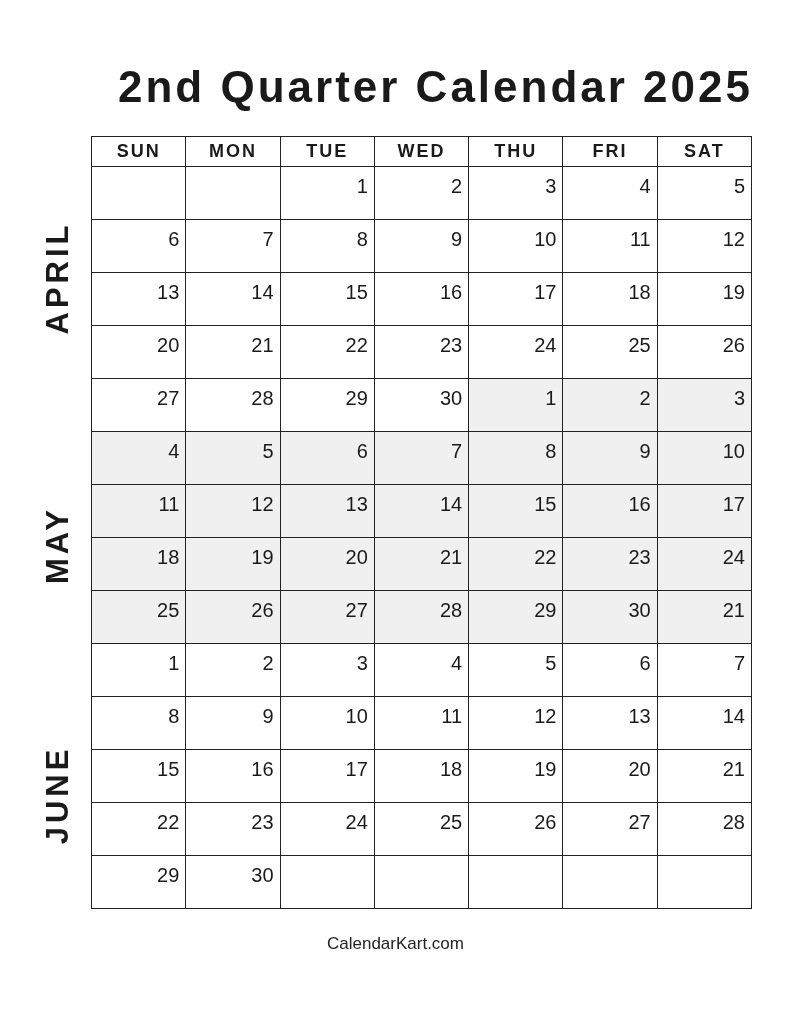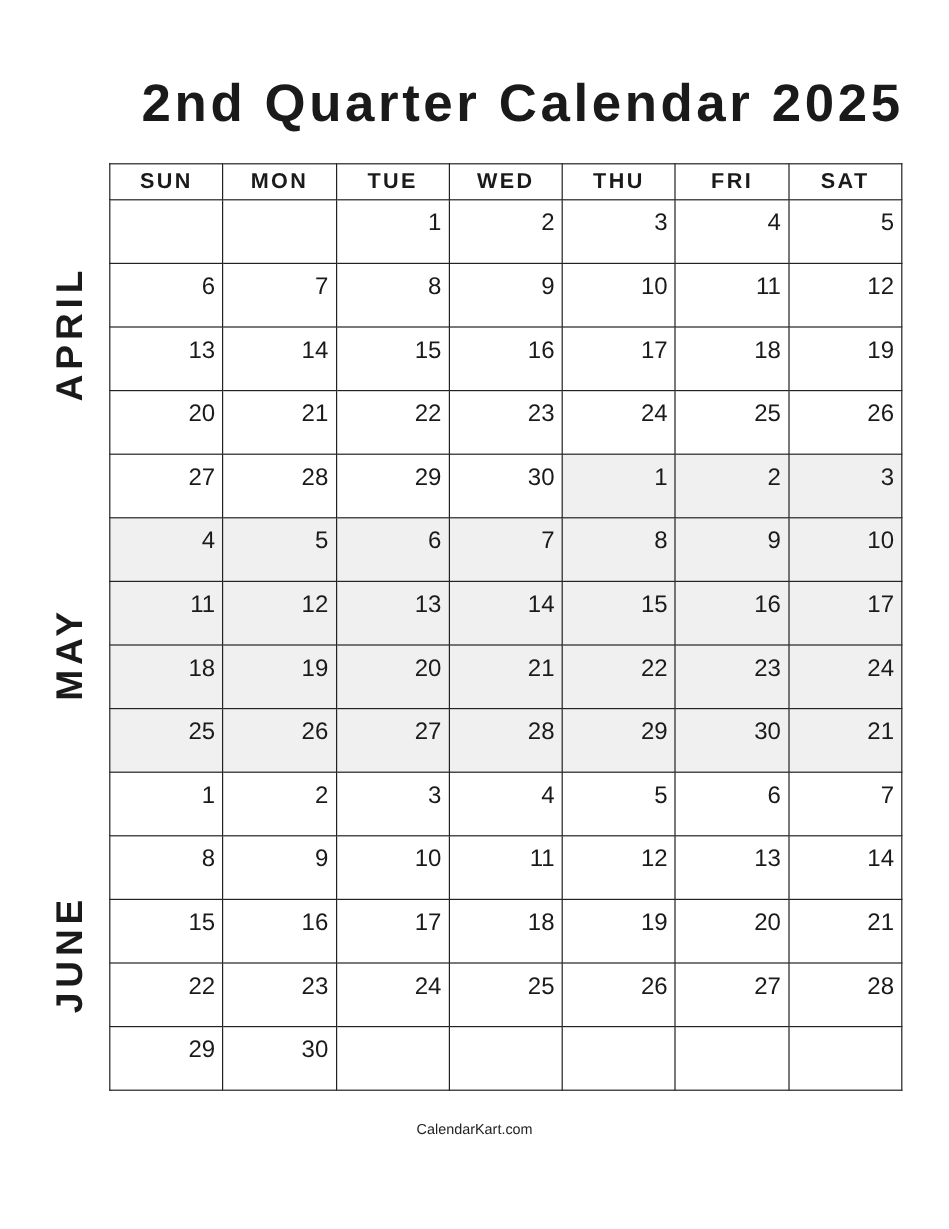--- a/index.html
+++ b/index.html
@@ -5,21 +5,21 @@
   html,body{margin:0;padding:0;background:#fff;}
   body{width:791px;height:1024px;position:relative;overflow:hidden;font-family:"Liberation Sans",sans-serif;color:#1a1a1a;}
   .title{position:absolute;left:0;right:0;top:62px;text-align:center;padding-left:80px;font-weight:bold;font-size:44px;letter-spacing:3px;color:#1a1a1a;}
   .grid{position:absolute;left:91px;top:136px;width:661px;border-collapse:collapse;table-layout:fixed;}
   .grid th,.grid td{border:1.5px solid #222;padding:0;}
   .grid th{height:29px;font-size:18px;font-weight:bold;letter-spacing:2px;text-align:center;}
   .grid td{height:52px;vertical-align:top;text-align:right;font-size:20px;}
   .grid td span{display:block;padding:8px 6px 0 0;}
   .grid td.shade{background:#f0f0f0;}
   .month{position:absolute;left:58px;transform:translate(-50%,-50%) rotate(-90deg);font-weight:bold;font-size:31px;letter-spacing:4px;white-space:nowrap;}
-  .footer{position:absolute;left:0;width:791px;top:934px;text-align:center;font-size:12px;color:#222;}
+  .footer{position:absolute;left:0;width:791px;top:934px;text-align:center;font-size:17px;color:#222;}
 </style>
 </head>
 <body>
 
 <div class="title">2nd Quarter Calendar 2025</div>
 
 <div id="months">
     <div class="month" style="top: 278px;">APRIL</div>
     <div class="month" style="top: 545px;">MAY</div>
     <div class="month" style="top: 795px;">JUNE</div>

